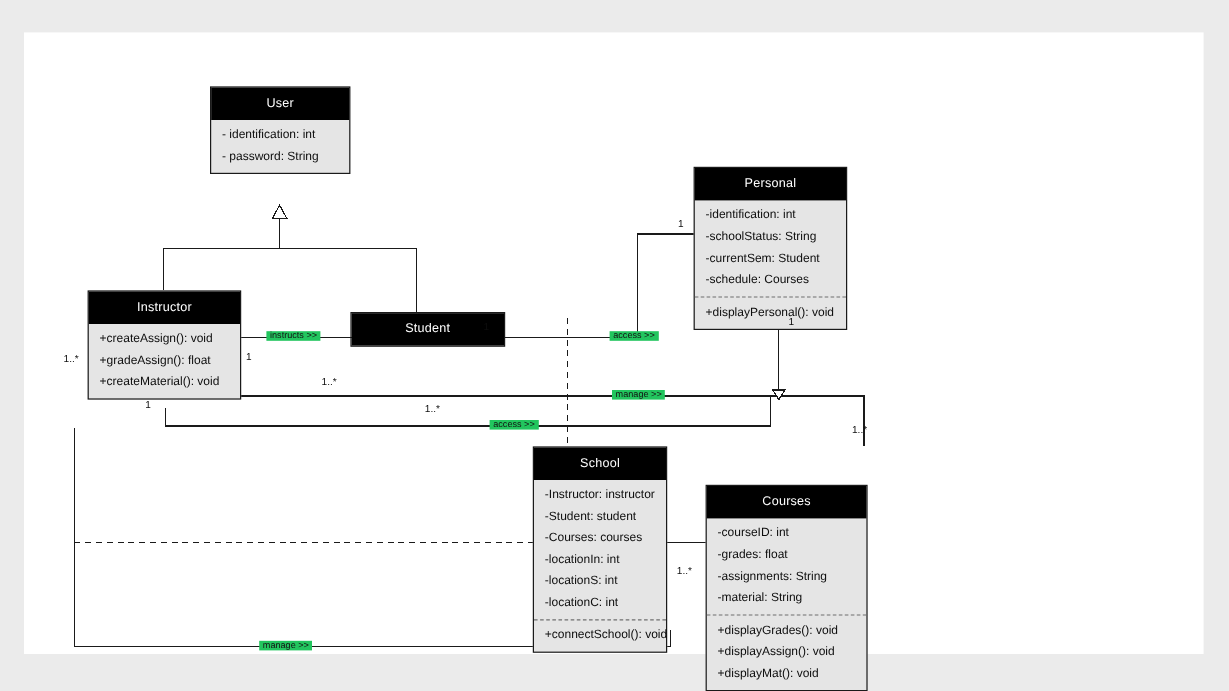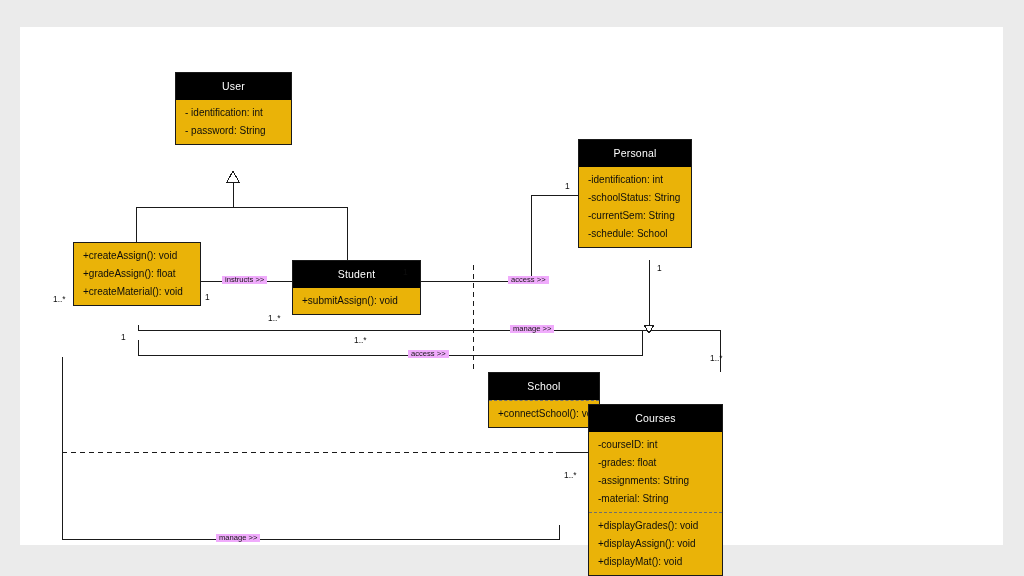--- a/index.html
+++ b/index.html
@@ -39,21 +39,21 @@
     left: 0;
     top: 0;
     width: 983px;
     height: 518px;
     overflow: visible;
   }
   .cls {
     position: absolute;
     box-sizing: border-box;
     border: 1px solid #1a1a1a;
-    background: #eab308;
+    background: #e5e5e5;
     z-index: 5;
   }
   .cls-title {
     background: #000000;
     color: #ffffff;
     text-align: center;
     font-size: 10.5px;
     line-height: 1;
     padding: 8px 4px 8px 4px;
     letter-spacing: 0.2px;
@@ -68,21 +68,21 @@
     font-size: 10px;
     color: #0d0d0d;
     line-height: 1;
     padding: 4px 0 4px 9px;
     white-space: nowrap;
   }
   .edge-label {
     position: absolute;
     font-size: 7.6px;
     color: #141414;
-    background: #f0abfc;
+    background: #22c55e;
     padding: 0 3px;
     white-space: nowrap;
     line-height: 1;
     z-index: 4;
   }
   .mult {
     position: absolute;
     font-size: 8.4px;
     color: #0d0d0d;
     line-height: 1;
@@ -131,47 +131,56 @@
       </svg>
 
       <div class="cls" style="left:155px; top:45px; width:117px;">
         <div class="cls-title">User</div>
         <div class="cls-section">
           <div class="cls-row">- identification: int</div>
           <div class="cls-row">- password: String</div>
         </div>
       </div>
 
-      <div class="cls" style="left:558px; top:112px; width:114px;">
+      <div class="cls" style="left:558px; top:112px; width:128px;">
         <div class="cls-title">Personal</div>
         <div class="cls-section">
           <div class="cls-row">-identification: int</div>
           <div class="cls-row">-schoolStatus: String</div>
-          <div class="cls-row">-currentSem: String</div>
-          <div class="cls-row">-schedule: School</div>
+          <div class="cls-row">-currentSem: Student</div>
+          <div class="cls-row">-schedule: Courses</div>
+        </div>
+        <div class="cls-section with-divider">
+          <div class="cls-row">+displayPersonal(): void</div>
         </div>
       </div>
 
       <div class="cls" style="left:53px; top:215px; width:128px;">
+        <div class="cls-title">Instructor</div>
         <div class="cls-section">
           <div class="cls-row">+createAssign(): void</div>
           <div class="cls-row">+gradeAssign(): float</div>
           <div class="cls-row">+createMaterial(): void</div>
         </div>
       </div>
 
       <div class="cls" style="left:272px; top:233px; width:129px;">
         <div class="cls-title">Student</div>
-        <div class="cls-section">
-          <div class="cls-row">+submitAssign(): void</div>
-        </div>
-      </div>
-
-      <div class="cls" style="left:424px; top:345px; width:112px;margin-left:44px;">
+      </div>
+
+      <div class="cls" style="left:424px; top:345px; width:112px;">
         <div class="cls-title">School</div>
+        <div class="cls-section">
+          <div class="cls-row">-Instructor: instructor</div>
+          <div class="cls-row">-Student: student</div>
+          <div class="cls-row">-Courses: courses</div>
+          <div class="cls-row">-locationIn: int</div>
+          <div class="cls-row">-locationS: int</div>
+          <div class="cls-row">-locationC: int</div>
+        </div>
         <div class="cls-section with-divider">
           <div class="cls-row">+connectSchool(): void</div>
         </div>
       </div>
 
       <div class="cls" style="left:568px; top:345px; width:135px;margin-top:32px;">
         <div class="cls-title">Courses</div>
         <div class="cls-section">
           <div class="cls-row">-courseID: int</div>
           <div class="cls-row">-grades: float</div>

